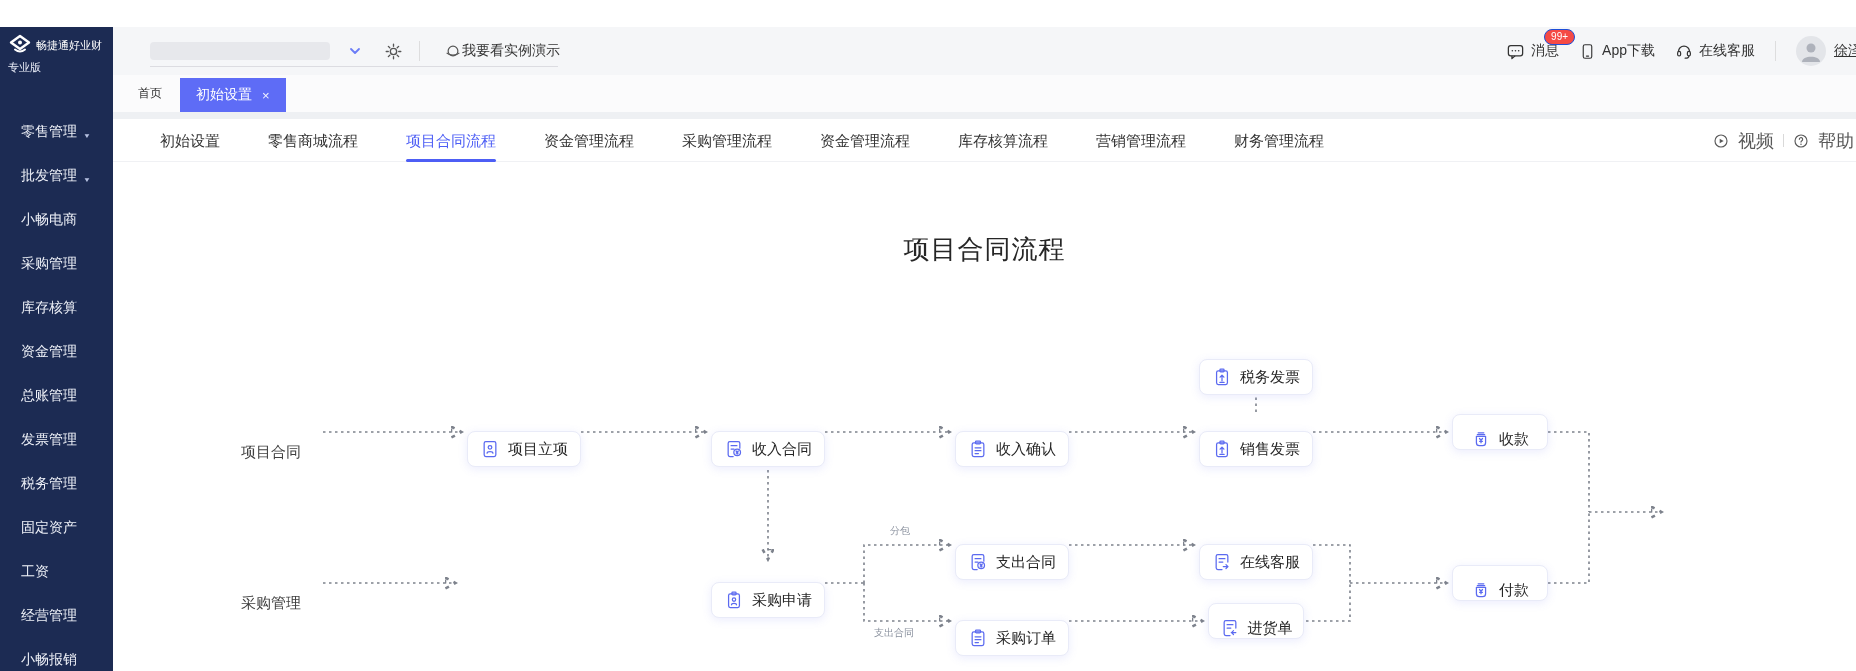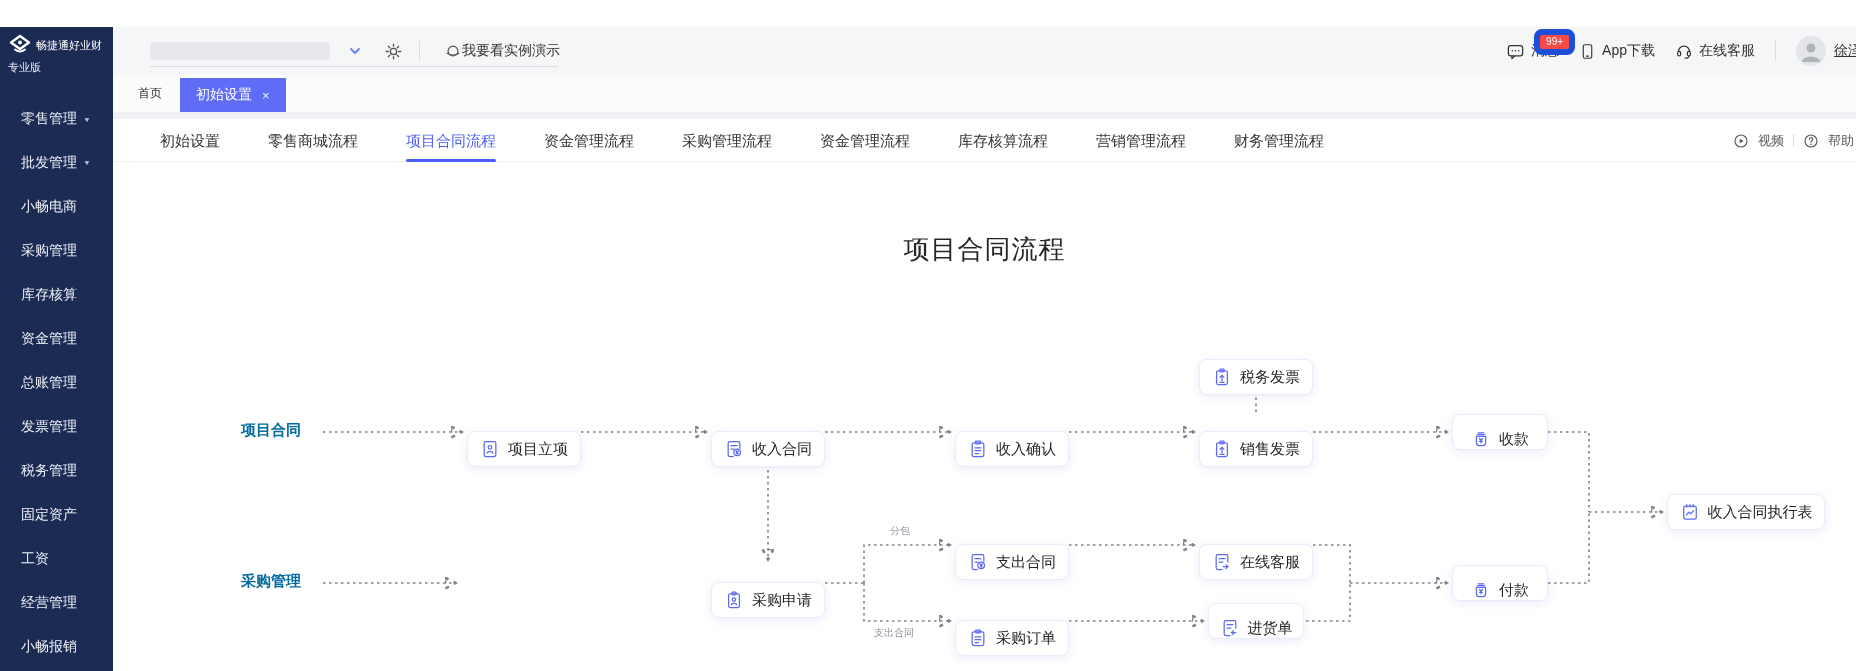--- a/index.html
+++ b/index.html
@@ -6,37 +6,37 @@
   html,body { width:1856px; height:671px; overflow:hidden; background:#fff;
     font-family:"Liberation Sans","DejaVu Sans",sans-serif; }
 
   
   .sidebar { position:absolute; left:0; top:27px; width:113px; bottom:0; background:#1c2b53; z-index:5; }
   .brand { padding:6px 6px 4px 8px; color:#fff; }
   .brand-row { display:flex; align-items:center; gap:4px; }
   .brand-name { font-size:11px; white-space:nowrap; letter-spacing:0; }
   .brand-edition { font-size:11px; margin-top:3px; color:#e8ecf7; }
   .menu { padding-top:18px; }
-  .menu-item { height:44px; display:flex; align-items:center; padding-left:21px;
+  .menu-item { height:44px; display:flex; align-items:flex-end; padding-left:21px;
     color:#eef1f8; font-size:14px; cursor:pointer; white-space:nowrap; }
   .caret { margin-left:6px; font-size:8px; color:#b7c2e2; transform:scaleY(.8); }
 
   
   .topbar { position:absolute; left:113px; right:0; top:27px; height:48px; background:#f5f6f8;
     display:flex; align-items:center; font-size:14px; color:#333; }
   .org-underline { position:absolute; left:37px; top:39px; width:408px; height:1px; background:#dcdce1; }
   .org-blob { width:180px; height:18px; margin-left:37px; background:#e7e8ec; border-radius:4px; }
   .chev { margin-left:18px; display:flex; }
   .tb-gear { margin-left:22px; display:flex; cursor:pointer; }
   .tb-div { width:1px; height:20px; background:#ddddde; margin-left:16px; }
   .demo { display:flex; align-items:center; gap:0; margin-left:24px; cursor:pointer; }
   .tb-right { margin-left:auto; display:flex; align-items:center; gap:20px; padding-right:0; }
   .tb-item { display:flex; align-items:center; gap:6px; cursor:pointer; position:relative; }
   .badge { position:absolute; top:-13px; right:-16px; background:#f54a45; color:#fff; font-size:10px;
-    line-height:14px; padding:0 6px; border-radius:8px; border:6px solid #1d4ed8; }
+    line-height:14px; padding:0 6px; border-radius:8px; border:1px solid #1d4ed8; }
   .avatar { width:30px; height:30px; border-radius:50%; background:#e3e5e9; display:flex;
     align-items:center; justify-content:center; overflow:hidden; }
   .username { max-width:22px; overflow:hidden; white-space:nowrap;text-decoration:underline; }
 
   
   .tabrow { position:absolute; left:113px; right:0; top:75px; height:37px; background:#fbfbfc;
     display:flex; align-items:flex-end; }
   .tab-home { margin-left:17px; height:37px; line-height:37px; font-size:12px; color:#333;
     padding:0 8px; cursor:pointer; }
   .tab-active { margin-left:10px; height:34px; background:#5e6cf6; color:#fff; font-size:14px;
@@ -46,39 +46,39 @@
 
   
   .navrow { position:absolute; left:113px; right:0; top:119px; height:43px; background:#fff;
     border-bottom:1px solid #f0f1f4; display:flex; align-items:center; padding-left:47px; gap:48px;
     font-size:15px; color:#333; }
   .ntab { position:relative; height:43px; line-height:43px; cursor:pointer; white-space:nowrap; }
   .ntab.active { color:#4d5ef5; font-weight:500; }
   .ntab.active::after { content:""; position:absolute; left:0; right:0; bottom:0; height:3px;
     background:#4d5ef5; border-radius:2px; }
   .nav-right { position:absolute; right:2px; top:0; height:43px; display:flex; align-items:center;
-    gap:9px; font-size:13px; color:#595959; }
+    gap:9px; font-size:18px; color:#595959; }
   .nav-right .lbl { cursor:pointer; }
   .nr-div { width:1px; height:13px; background:#d9d9d9; }
   .nr-ic { display:flex; }
 
   
   .content { position:absolute; left:113px; right:0; top:162px; bottom:0; background:#fff; }
   .fc-title { position:absolute; top:70px; left:50%; transform:translateX(-50%);
     font-size:26px; color:#262626; font-weight:500; letter-spacing:1px; }
   .edges { position:absolute; left:0; top:0; }
   .edges path { fill:none; stroke:#7d828c; stroke-width:1.6; stroke-dasharray:2.5 3.5; }
   .fc-node { position:absolute; height:36px; background:#fff; border:1px solid #e9ebf8; border-radius:8px;
     box-shadow:0 2px 10px rgba(100,110,240,.13); display:flex; align-items:center; justify-content:center;
     gap:8px; font-size:15px; color:#262626; font-weight:500; transform:translateX(-50%);
     cursor:pointer; white-space:nowrap; z-index:2; }
   .w-std { width:114px;margin-top:17px; } .w-sm { width:96px;align-items:flex-end; } .w-lg { width:158px; }
   .ni { width:20px; height:20px; flex:0 0 auto; }
-  .rowlabel { position:absolute; left:128px; width:80px; font-size:15px; color:#0369a1;
-    font-weight:700; z-index:2; }
+  .rowlabel { position:absolute; left:128px; width:80px; font-size:15px; color:#404040;
+    font-weight:400; z-index:2;margin-top:22px; }
   .edgelabel { position:absolute; transform:translateX(-50%); font-size:10px; color:#8a919e; z-index:2; }
 
   .ic { display:block; }
 </style>
 </head>
 <body>
 
 <svg width="0" height="0" style="position:absolute">
   <defs>
     <g id="i-doc-person" stroke="#5b6af0" stroke-width="1.5" fill="none" stroke-linecap="round" stroke-linejoin="round">
@@ -392,19 +392,13 @@
         <use href="#i-doc-arrow-left"></use>
       </svg>
     <span>进货单</span>
   </div>
   <div class="fc-node w-sm" style="left:1387px; top:403px">
     <svg class="ni" viewBox="0 0 24 24">
         <use href="#i-money-yen"></use>
       </svg>
     <span>付款</span>
   </div>
-  <div class="fc-node w-lg" style="left:1633px; top:332px">
-    <svg class="ni" viewBox="0 0 24 24">
-        <use href="#i-calendar-chart"></use>
-      </svg>
-    <span>收入合同执行表</span>
-  </div>
 </div>
 
 </body></html>

